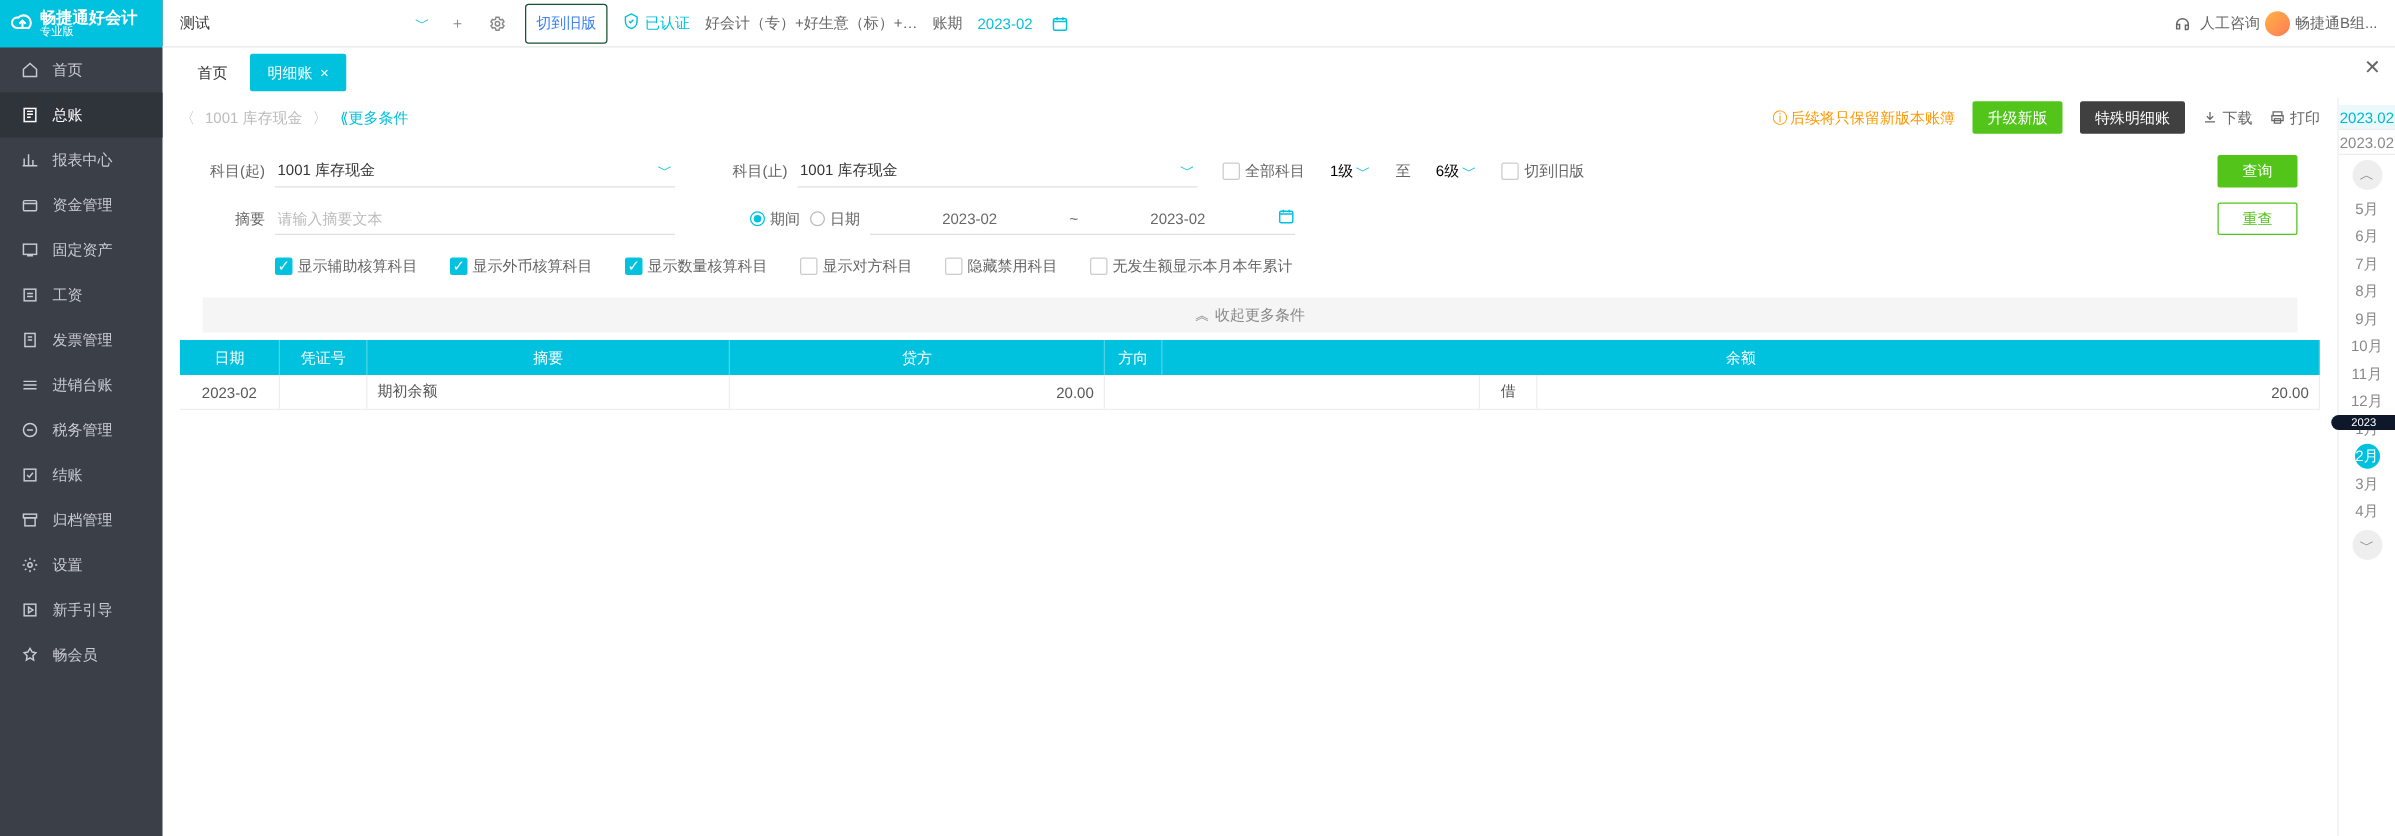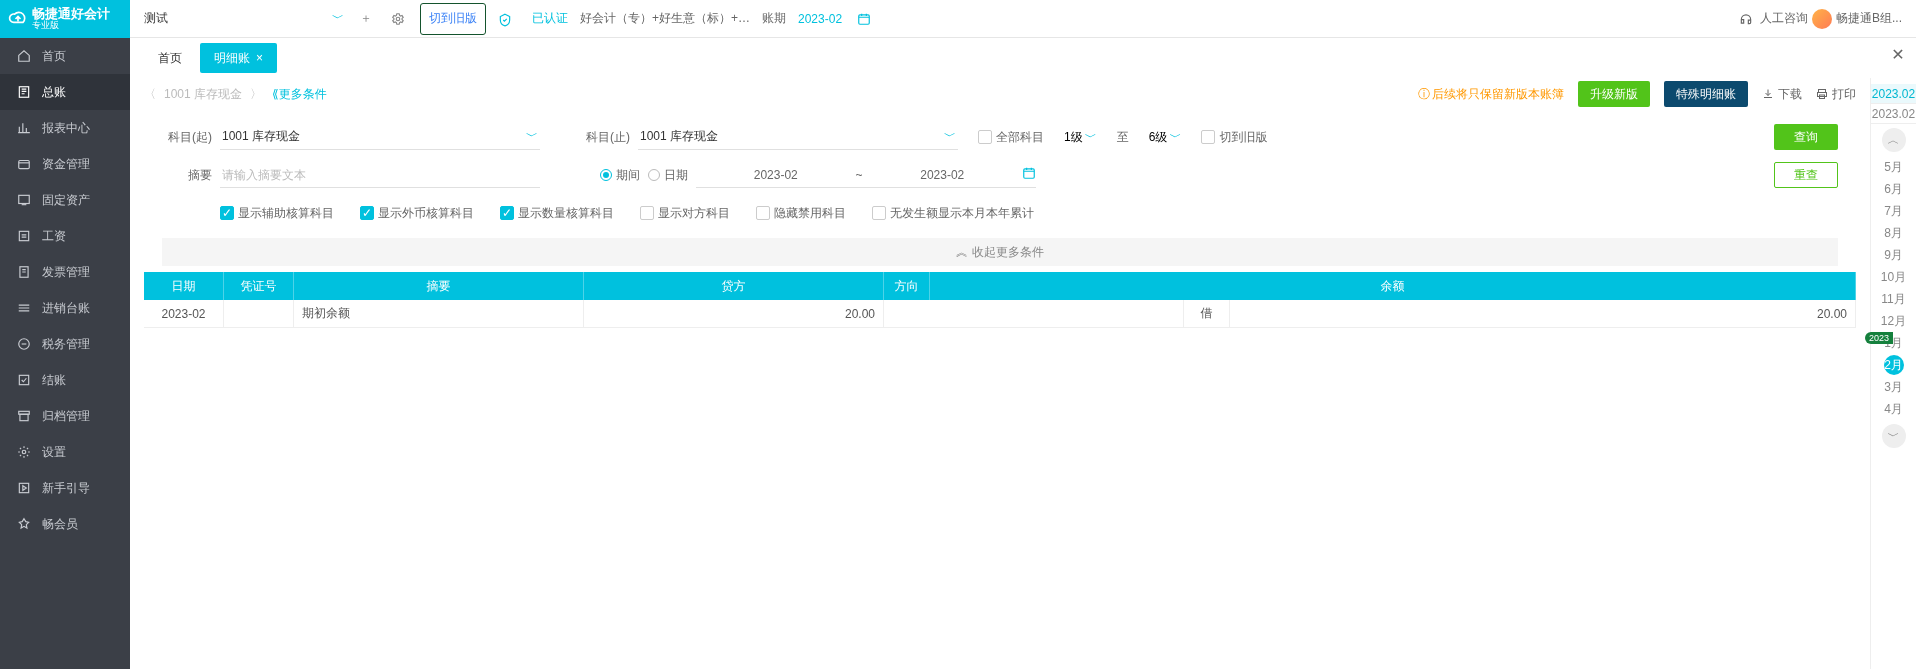--- a/index.html
+++ b/index.html
@@ -13,42 +13,42 @@
 .brand-text .t2{font-size:9px}
 .nav-item{display:flex;align-items:center;height:36px;padding:0 16px;cursor:pointer;color:#c8cbd1}
 .nav-item.active{background:#2f333a;color:#fff}
 .nav-item .ico{width:16px;height:16px;margin-right:10px;display:flex;align-items:center;justify-content:center}
 .main{flex:1;display:flex;flex-direction:column;min-width:0}
 .topbar{height:38px;border-bottom:1px solid #e6e6e6;display:flex;align-items:center;padding:0 14px;gap:12px}
 .acct-sel{display:flex;align-items:center;width:200px;justify-content:space-between;color:#333}
 .acct-sel .chev{color:#00c1de}
 .icon-btn{width:20px;height:20px;display:flex;align-items:center;justify-content:center;color:#888;cursor:pointer}
 .old-ver{border:1px solid #14532d;border-radius:3px;height:22px;padding:15px 8px;display:flex;align-items:center;color:#3b82f6;cursor:pointer}
-.cert{display:flex;align-items:flex-end;color:#00c1de;gap:20px}
+.cert{display:flex;align-items:flex-start;color:#00c1de;gap:4px}
 .prod-info{color:#666}
 .period-lbl{color:#666}
 .period-val{color:#00c1de}
 .spacer{flex:1}
 .user-area{display:flex;align-items:center;gap:4px}
 .avatar{width:20px;height:20px;border-radius:50%;background:linear-gradient(135deg,#ffb347,#ff7b54)}
 .tabs{height:40px;display:flex;align-items:center;padding:0 14px;position:relative}
 .tab{height:30px;padding:0 14px;display:flex;align-items:center;color:#333;cursor:pointer;border-radius:2px;gap:6px}
 .tab.active{background:#00c1de;color:#fff}
 .tab .x{color:#fff;font-size:12px}
 .close-all{position:absolute;right:6px;top:4px;width:24px;height:24px;display:flex;align-items:center;justify-content:center;color:#666;cursor:pointer;font-size:16px}
 .panel{flex:1;display:flex;min-height:0}
 .content{flex:1;padding:0 14px;display:flex;flex-direction:column;min-width:0}
 .crumb-row{height:32px;display:flex;align-items:center;gap:10px}
 .crumb{color:#bbb;display:flex;align-items:center;gap:8px}
 .more-cond{color:#00c1de;cursor:pointer}
 .crumb-row .r{margin-left:auto;display:flex;align-items:center;gap:14px}
 .warn{color:#ff9800;display:flex;align-items:center;gap:2px}
 .btn{height:26px;padding:0 12px;border-radius:2px;display:flex;align-items:center;cursor:pointer;border:none}
 .btn-green{background:#52c41a;color:#fff}
-.btn-teal{background:#0c4a6e;color:#fff}
+.btn-teal{background:#404040;color:#fff}
 .link-btn{display:flex;align-items:center;gap:4px;color:#666;cursor:pointer}
 .filters{background:#fff;padding:8px 18px 0 18px}
 .frow{display:flex;align-items:center;min-height:38px;gap:20px;flex-wrap:wrap}
 .field{display:flex;align-items:center;gap:8px}
 .field .lbl{color:#666;min-width:50px;text-align:right}
 .sel{border:none;border-bottom:1px solid #e0e0e0;width:320px;height:26px;display:flex;align-items:center;justify-content:space-between;padding:0 2px;color:#333}
 .sel .chev{color:#00c1de}
 .inp{border:none;border-bottom:1px solid #e0e0e0;width:320px;height:26px;padding:0 2px;color:#333}
 .inp::placeholder{color:#bbb}
 .chk{display:flex;align-items:center;gap:4px;color:#666}
@@ -80,21 +80,21 @@
 .trow .c-sum{justify-content:flex-start}
 .trow .c-deb,.trow .c-cre,.trow .c-bal{justify-content:flex-end}
 .side-rail{width:46px;border-left:1px solid #eee;display:flex;flex-direction:column;align-items:center;padding-top:6px;font-size:11px;color:#888}
 .rail-tag{width:46px;height:20px;display:flex;align-items:center;justify-content:center;border-bottom:1px solid #eee;cursor:pointer}
 .rail-tag.hl{background:#eaf9fc;color:#00b7d0}
 .rail-arrow{width:24px;height:24px;border-radius:50%;background:#eee;display:flex;align-items:center;justify-content:center;margin:4px 0;cursor:pointer}
 .rail-month{height:22px;display:flex;align-items:center;justify-content:center;cursor:pointer;width:100%}
 .rail-month.cur{color:#fff}
 .rail-month.cur span{background:#00c1de;border-radius:50%;width:20px;height:20px;display:flex;align-items:center;justify-content:center}
 .rail-year{position:relative;width:100%;display:flex;justify-content:flex-end}
-.rail-year .badge{position:absolute;left:-6px;top:0;background:#15803d;color:#fff;font-size:9px;padding:1px 4px;border-radius:6px 0 0 6px}
+.rail-year .badge{position:absolute;left:-6px;top:0;background:#0f172a;color:#fff;font-size:9px;padding:1px 16px;border-radius:6px 0 0 6px}
 </style>
 </head>
 <body>
 
 <div class="app">
   <div class="sidebar">
     <div class="brand">
       <svg width="20" height="20" viewBox="0 0 24 24" fill="none" stroke="#fff" stroke-width="2">
           <path d="M7 16a5 5 0 1 1 .9-9.9A6 6 0 1 1 18 16H7z"></path>
           <path d="M12 9v6M9 12l3-3 3 3"></path>

